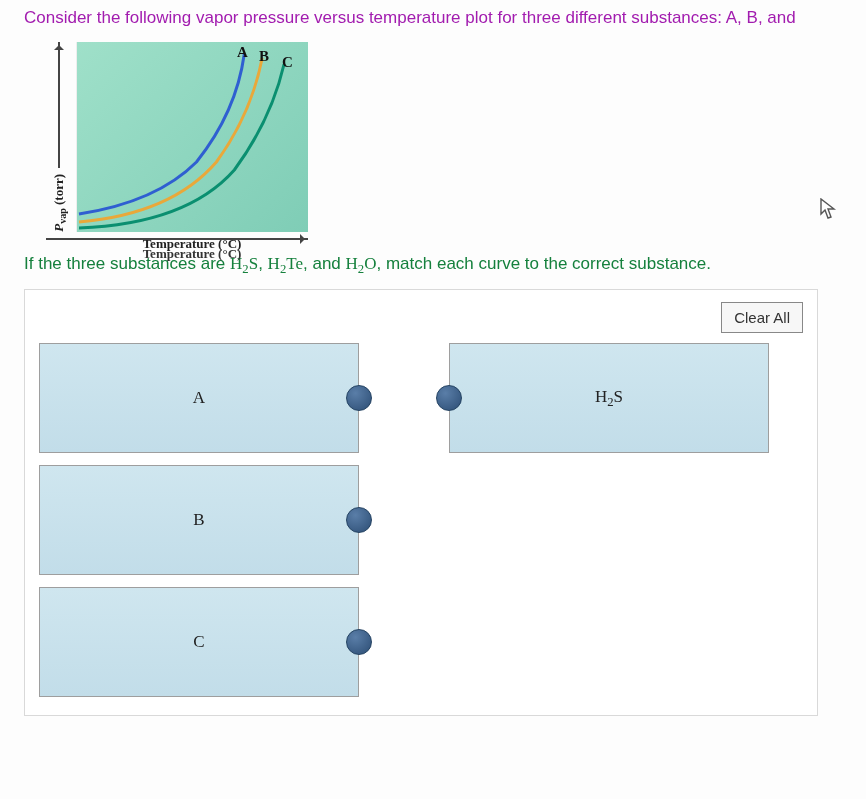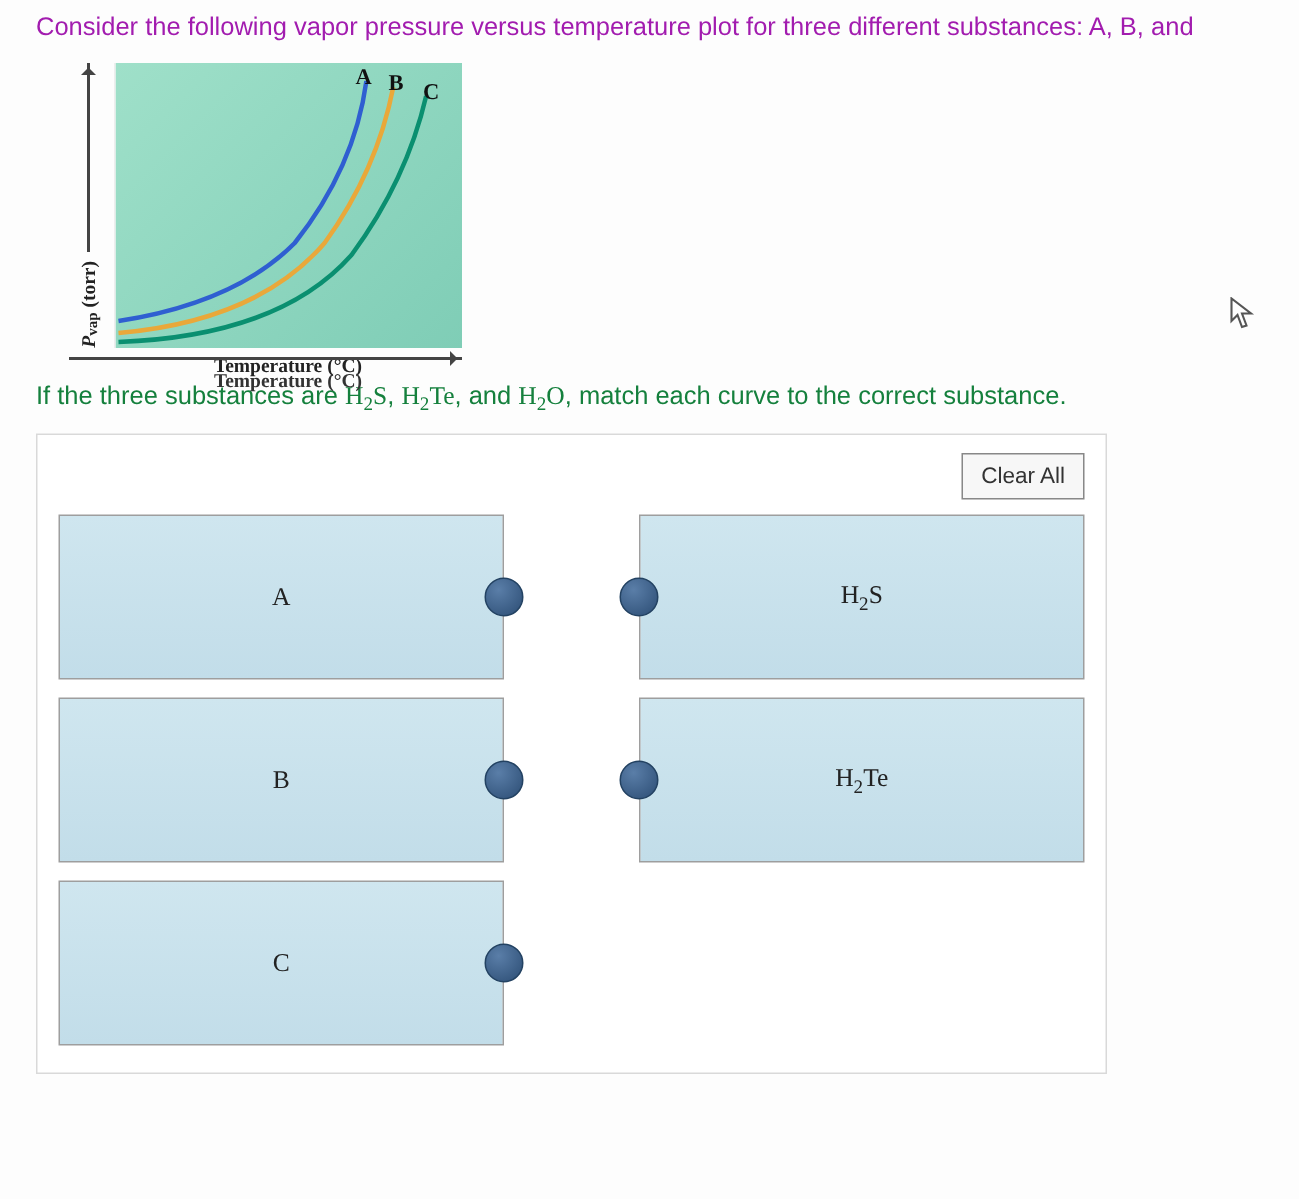--- a/index.html
+++ b/index.html
@@ -55,21 +55,21 @@
     .plot svg { position: absolute; inset: 0; width: 100%; height: 100%; }
     .plot .clabel { position: absolute; font-family: "Times New Roman", serif; font-weight: bold; font-size: 15px; color: #111; }
 
     .qtext2 {
       font-size: 17px; color: #15803d; padding-left: 12px; margin: 8px 0 12px 0;
     }
     .qtext2 .chem { font-family: "Times New Roman", serif; }
     sub { font-size: 0.75em; }
 
     .matchbox {
-      margin: 0 12px 0 12px; width: 714px;
+      margin: 0 12px 0 12px; width: 794px;
       border: 1px solid #d9d9d9; padding: 12px 14px 18px 14px; background: #fff;
     }
     .mb-head { display: flex; justify-content: flex-end; margin-bottom: 10px; }
     .clear-btn {
       border: 1px solid #888; background: #f7f7f7; padding: 6px 12px;
       font-size: 15px; color: #333; cursor: pointer;
     }
     .mb-grid { display: flex; gap: 90px; }
     .col { display: flex; flex-direction: column; gap: 12px; width: 320px; }
     .tile {
@@ -164,26 +164,20 @@
           <span class="knob"></span>
         </div>
       </div>
       <div class="col right">
         <div class="tile">
           <span class="chem">
             <span>H</span><sub>2</sub><span>S</span>
           </span>
           <span class="knob"></span>
         </div>
-        <div class="tile">
-          <span class="chem">
-            <span>H</span><sub>2</sub><span>Te</span>
-          </span>
-          <span class="knob"></span>
-        </div>
       </div>
     </div>
   </div>
 
   <div class="cursor">
     <svg viewBox="0 0 18 22">
       <path d="M1 1 L1 16 L5 12 L8 20 L11 19 L8 11 L14 11 Z" fill="none" stroke="#555" stroke-width="1.4"></path>
     </svg>
   </div>
 

